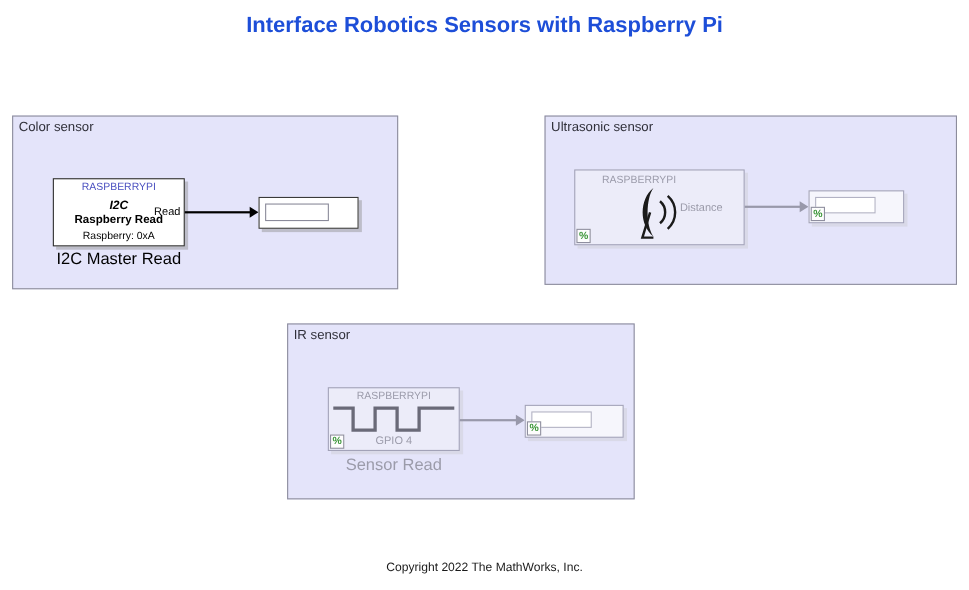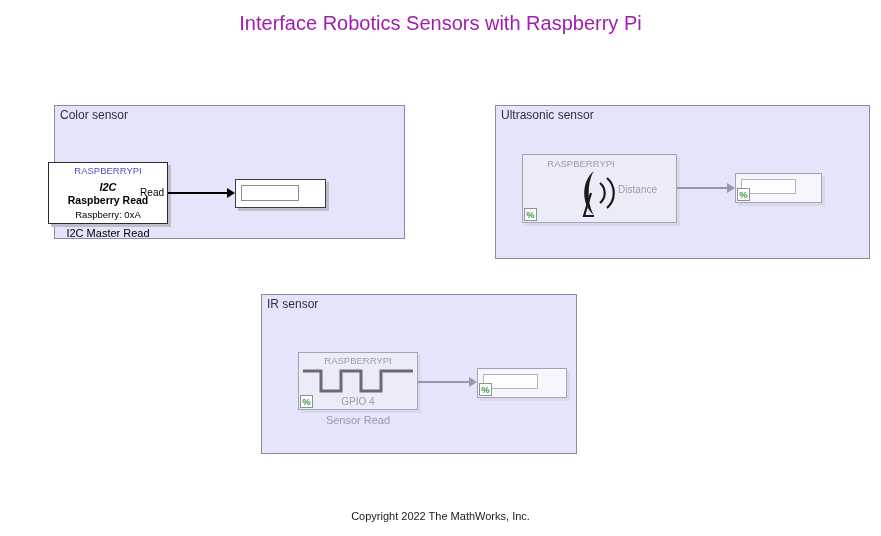--- a/index.html
+++ b/index.html
@@ -2,33 +2,33 @@
 <html><head>
 <meta charset="utf-8">
 <style>
   html,body{margin:0;padding:0;background:#fff;}
   #canvas{
     position:relative;width:881px;height:536px;background:#ffffff;overflow:hidden;
     font-family:"Liberation Sans", sans-serif;color:#000;
   }
   .abs{position:absolute;}
   
-  .model-title{top:12px;left:0;width:100%;text-align:center;font-size:20px;font-weight:normal;color:#a21caf;}
+  .model-title{top:12px;left:0;width:100%;text-align:center;font-size:20px;font-weight:bold;color:#1d4ed8;}
   .copyright{top:510px;left:0;width:100%;text-align:center;font-size:11px;color:#1a1a1a;}
   
   .area{background:#e4e4fa;border:1px solid #8c8c9c;box-sizing:border-box;}
   .area-label{position:absolute;top:2px;left:5px;font-size:12px;color:#30303a;white-space:nowrap;}
   
   .block{box-sizing:border-box;background:#fff;border:1px solid #2b2b2b;box-shadow:3px 3px 0 #bdbdc9;}
   .block .vendor{position:absolute;top:2px;left:0;width:100%;text-align:center;font-size:9.5px;color:#4a50c0;}
   .i2c-l1{position:absolute;top:18px;left:0;width:100%;text-align:center;font-size:11px;font-weight:bold;font-style:italic;}
   .i2c-l2{position:absolute;top:31px;left:0;width:100%;text-align:center;font-size:10.5px;font-weight:bold;}
   .i2c-l3{position:absolute;top:46px;left:0;width:100%;text-align:center;font-size:9.5px;}
   .port-label{position:absolute;font-size:10px;color:#000;white-space:nowrap;}
-  .block-caption{font-size:11px;color:#000;text-align:center;white-space:nowrap;}
+  .block-caption{font-size:15px;color:#000;text-align:center;white-space:nowrap;}
   
   .block-muted{box-sizing:border-box;background:#ececf9;border:1px solid #a2a2b8;box-shadow:3px 3px 0 #d9d9e8;}
   .block-muted .vendor-muted{position:absolute;font-size:9.5px;color:#9b9baa;text-align:center;}
   .muted-text{color:#9b9baa;}
   
   .display{box-sizing:border-box;background:#fff;border:1px solid #3a3a3a;box-shadow:3px 3px 0 #bdbdc9;}
   .display-muted{box-sizing:border-box;background:#f6f6fc;border:1px solid #a2a2b8;box-shadow:3px 3px 0 #d9d9e8;}
   .display-field{position:absolute;left:5px;top:5px;background:#fff;border:1px solid #8a8a9a;box-sizing:border-box;}
   .display-muted .display-field{border-color:#b2b2c4;}
   
@@ -41,21 +41,21 @@
   .pct-badge{position:absolute;width:13px;height:13px;background:#fdfdfd;border:1px solid #8f8f9f;
     box-sizing:border-box;font-size:9.5px;font-weight:bold;color:#3c9639;text-align:center;line-height:11px;}
 </style>
 </head>
 <body>
 
 <div id="canvas">
 
   <div class="abs model-title">Interface Robotics Sensors with Raspberry Pi</div>
 
-  <div class="abs area" style="left:11px;top:105px;width:351px;height:134px;margin-left:43px;">
+  <div class="abs area" style="left:11px;top:105px;width:351px;height:158px;">
     <div class="area-label">Color sensor</div>
   </div>
 
   <div class="abs block" style="left:48px;top:162px;width:120px;height:62px;">
     <div class="vendor">RASPBERRYPI</div>
     <div class="i2c-l1">I2C</div>
     <div class="i2c-l2">Raspberry Read</div>
     <div class="i2c-l3">Raspberry: 0xA</div>
     <div class="port-label" style="right:3px;top:24px;">Read</div>
   </div>

